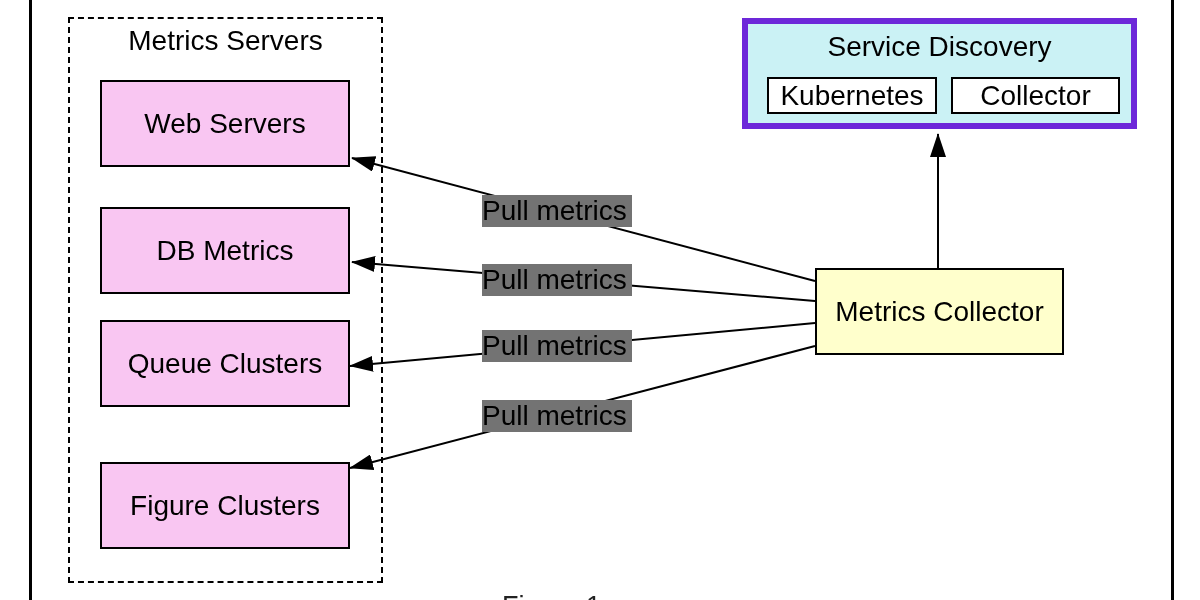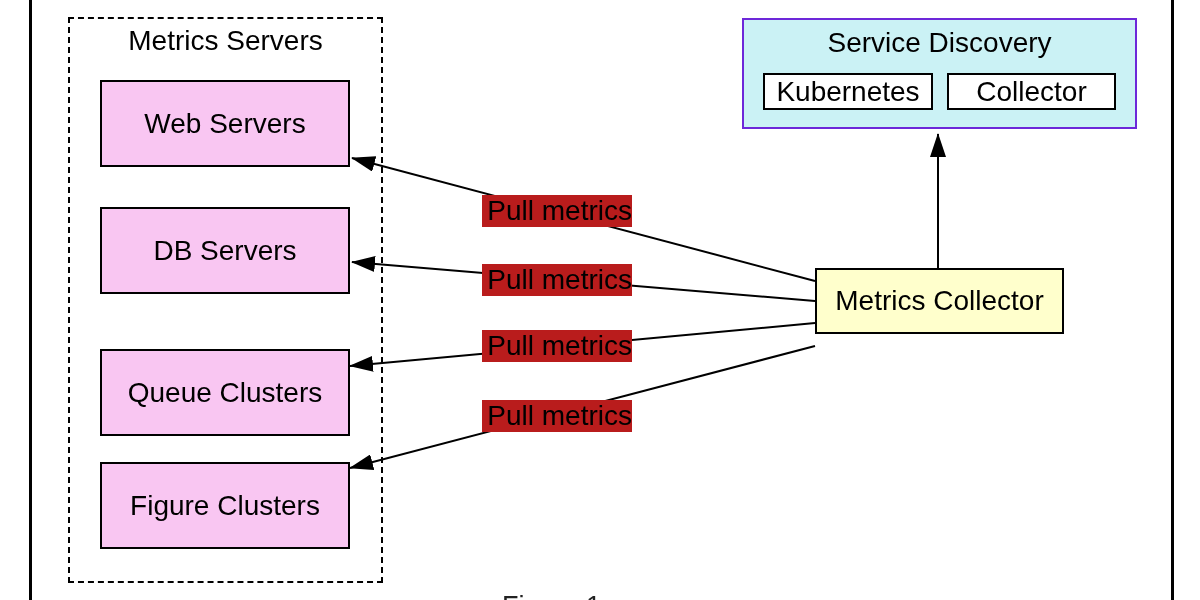--- a/index.html
+++ b/index.html
@@ -27,40 +27,40 @@
   .dashed-group{
     position:absolute;left:68px;top:17px;width:315px;height:566px;
     border:2px dashed #000;box-sizing:border-box;z-index:0;
   }
   .group-title{
     position:absolute;left:68px;top:26px;width:315px;
     text-align:center;font-size:28px;line-height:30px;z-index:2;
   }
   .discovery-group{
     position:absolute;left:742px;top:18px;width:395px;height:111px;
-    border:2px solid #6d28d9;background:var(--discovery-fill,#cbf2f5);
+    border:6px solid #6d28d9;background:var(--discovery-fill,#cbf2f5);
     box-sizing:border-box;z-index:2;
   }
   .discovery-title{
     position:absolute;left:0;top:8px;width:100%;
     text-align:center;font-size:28px;line-height:30px;
   }
   .discovery-node{
     position:absolute;top:53px;height:37px;
     background:#fff;border:2px solid #000;
     display:flex;align-items:center;justify-content:center;
     font-size:28px;box-sizing:border-box;
   }
   .collector-node{
-    left:815px;top:268px;width:249px;height:66px;
+    left:815px;top:268px;width:249px;height:87px;
     background:var(--collector-fill,#ffffcc);
   }
   .pull-label{
     position:absolute;left:482px;width:150px;height:32px;
-    background:#b91c1c;text-align:right;
+    background:#737373;text-align:left;
     font-size:28px;line-height:31px;z-index:3;
   }
   .caption{
     position:absolute;left:502px;top:591px;
     font-size:27px;color:#222;z-index:2;
   }
 </style>
 </head>
 <body>
 
@@ -82,23 +82,23 @@
     <line x1="938" y1="268" x2="938" y2="134" stroke="#000" stroke-width="2" marker-end="url(#ah)"></line>
   </svg>
 
   <div class="dashed-group"></div>
   <div class="group-title">Metrics Servers</div>
 
   <div class="node source-node" style="top:80px;">
     <span>Web Servers</span>
   </div>
   <div class="node source-node" style="top:207px;">
-    <span>DB Servers</span>
+    <span>DB Metrics</span>
   </div>
-  <div class="node source-node" style="top:349px;text-align:center;">
+  <div class="node source-node" style="top:320px;text-align:center;">
     <span>Queue Clusters</span>
   </div>
   <div class="node source-node" style="top:462px;">
     <span>Figure Clusters</span>
   </div>
 
   <div class="discovery-group">
     <div class="discovery-title">Service Discovery</div>
     <div class="discovery-node" style="left:19px;width:170px;">
       <span>Kubernetes</span>

